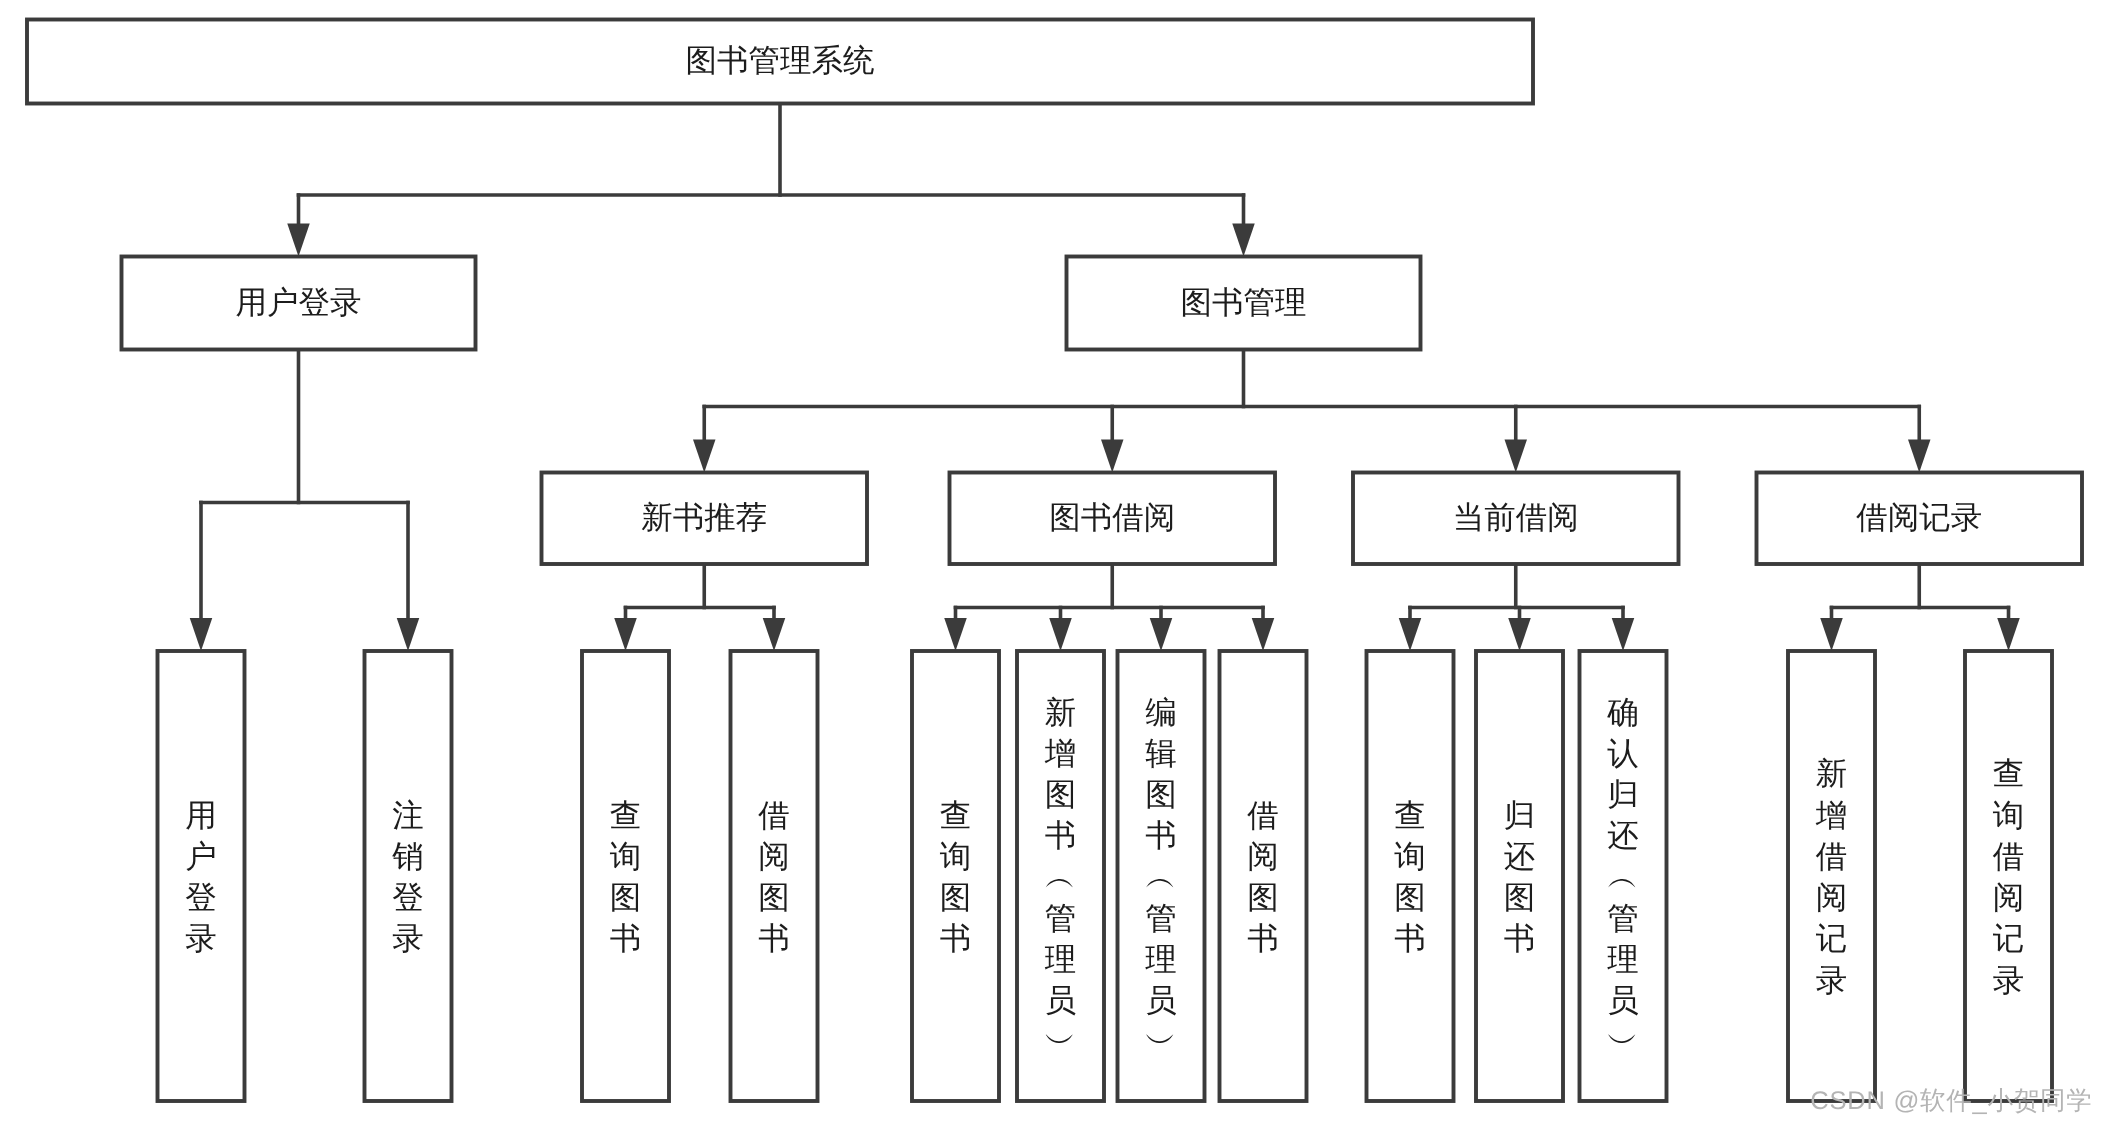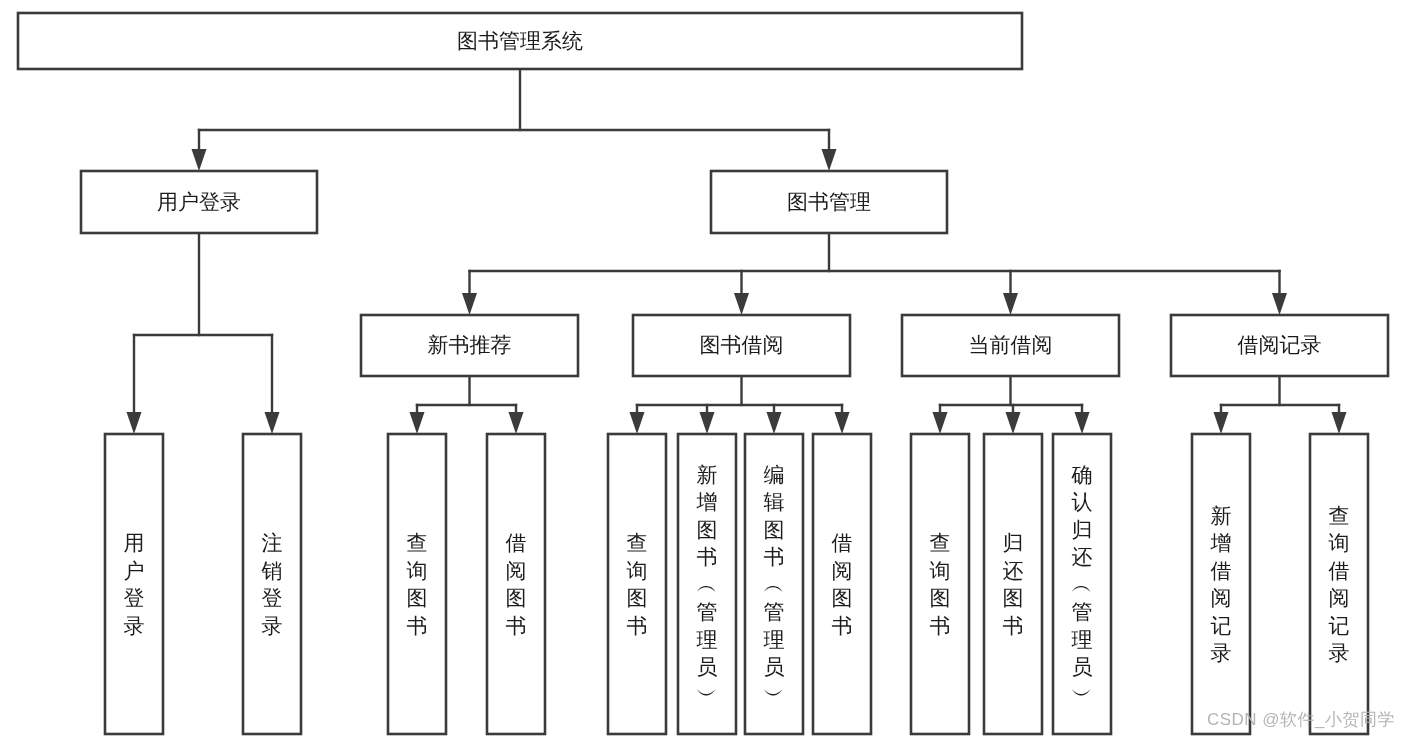--- a/index.html
+++ b/index.html
@@ -52,21 +52,21 @@
   .node-label-v {
     font-family: "Liberation Sans", "DejaVu Sans", sans-serif;
     font-size: 21px;
     fill: #1c1c1c;
     text-anchor: middle;
     white-space: pre;
   }
   .watermark-text {
     position: absolute;
     right: 10px;
-    bottom: 16px;
+    bottom: 2px;
     font-family: "Liberation Sans", "DejaVu Sans", sans-serif;
     font-size: 17px;
     color: #b4b4b4;
     letter-spacing: 0.5px;
     pointer-events: none;
     user-select: none;
     white-space: nowrap;
   }
 </style>
 </head>

